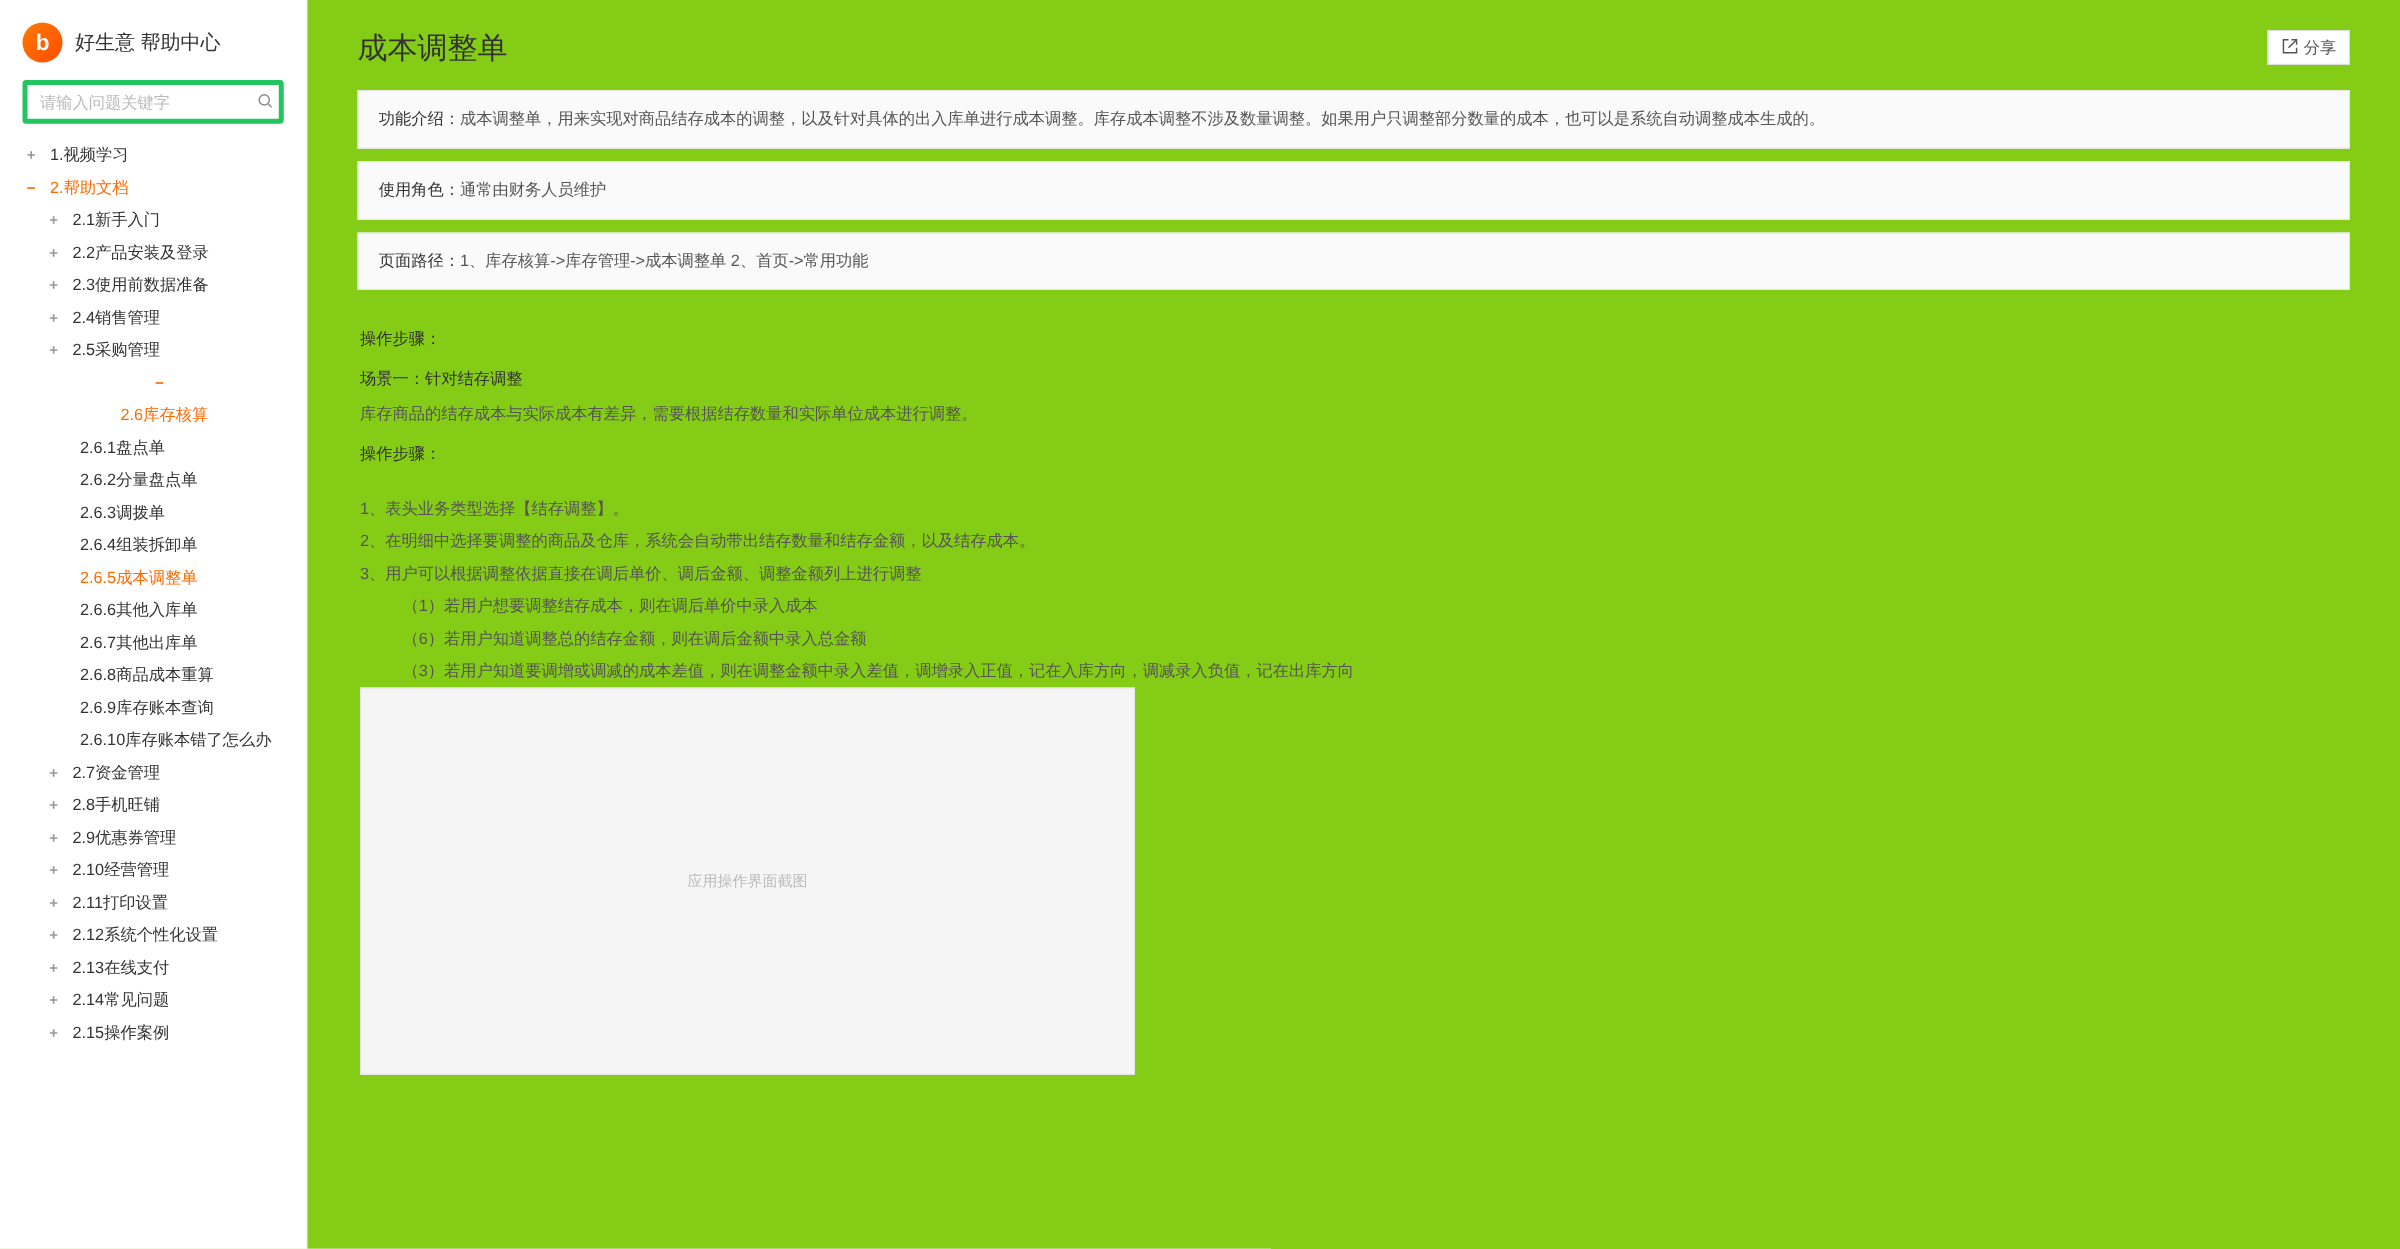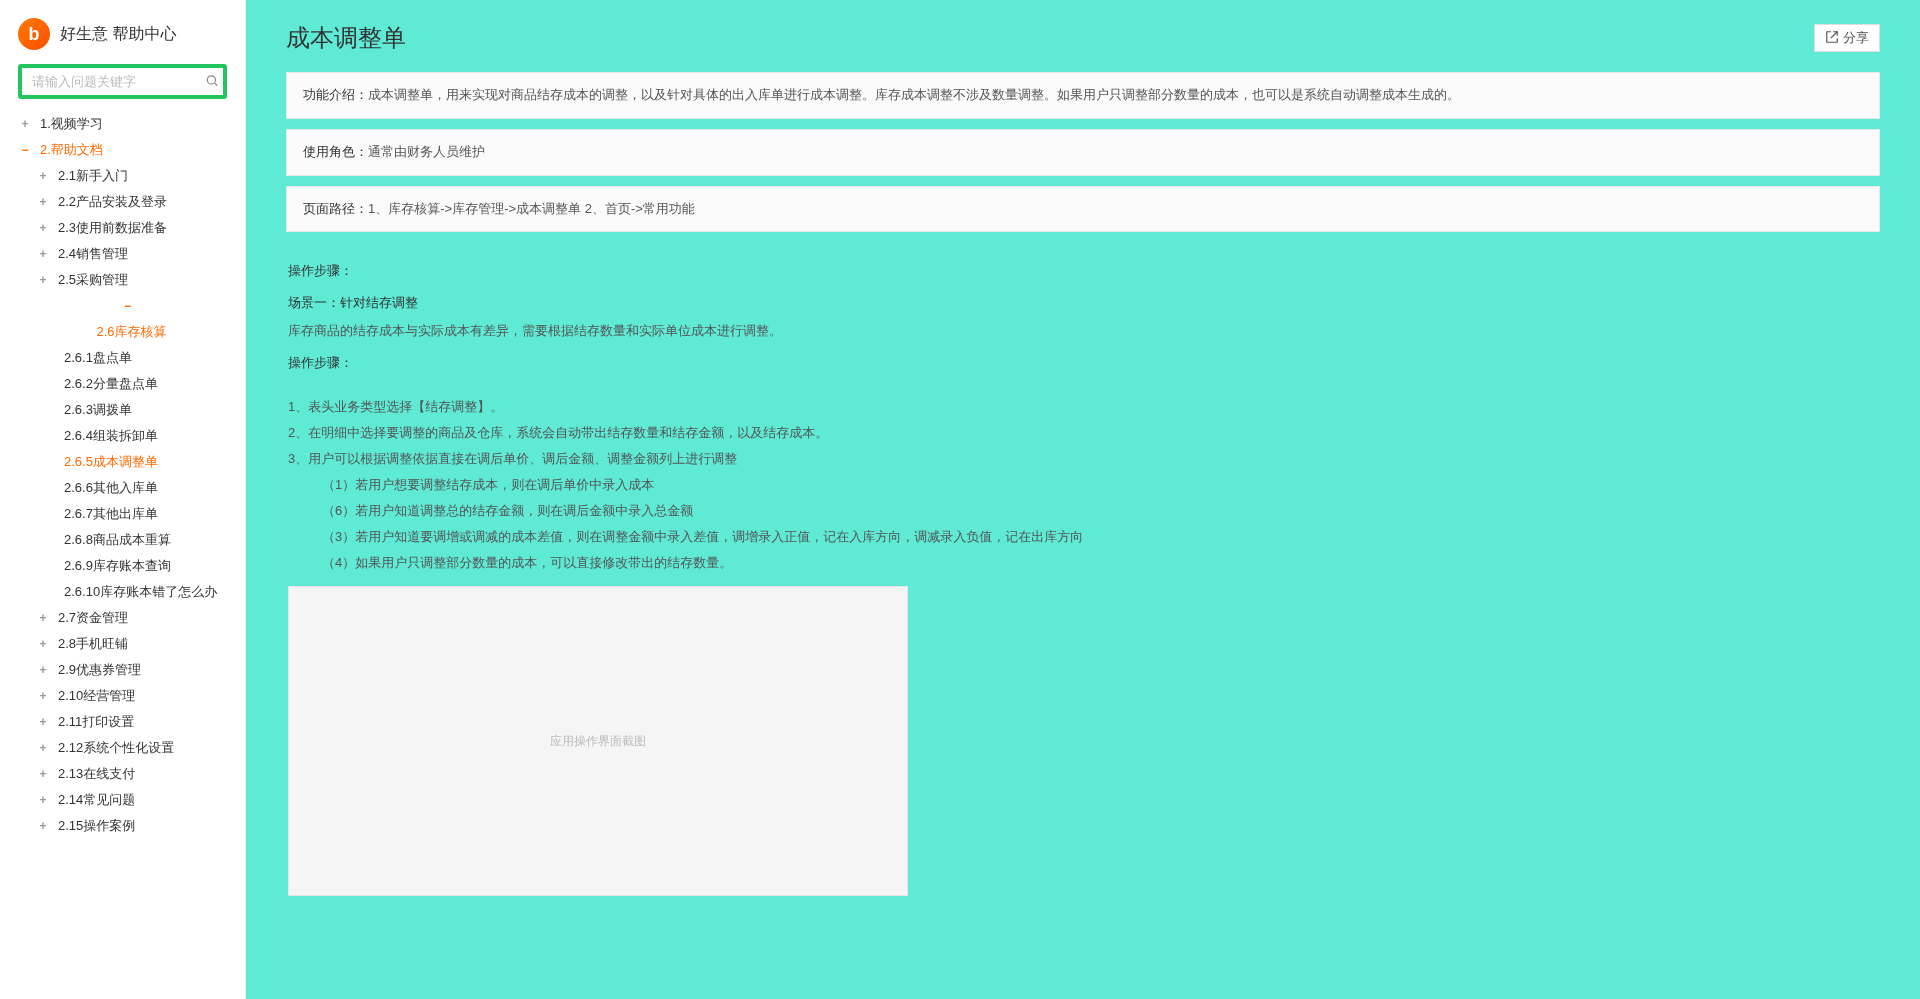--- a/index.html
+++ b/index.html
@@ -19,33 +19,33 @@
   .nav .lvl1 { padding: 0 18px; display:flex; align-items:center; }
   .nav .lvl2 { padding: 0 18px 0 36px; display:flex; align-items:center;}
   .nav .lvl3 { padding: 0 18px 0 64px; }
   .nav .expand-icon { margin-right: 8px; font-size: 12px; display:inline-flex; align-items:center; justify-content:center; width:14px;}
   .plus::before { content:"+"; color:#999; font-weight:bold;}
   .minus::before { content:"−"; color:#ff6a00; font-weight:bold;}
   .nav .active-top { color:#ff6a00;}
   .nav .active-sub { color:#ff6a00;flex-direction:column;}
   .nav .active-leaf { color:#ff6a00;}
   
-  .main { flex:1; padding: 22px 40px; overflow-y:auto; background:#5eead4;}
+  .main { flex:1; padding: 22px 40px; overflow-y:auto; background:#84cc16;}
   .main-header { display:flex; align-items:center; justify-content:space-between; margin-bottom: 18px;}
   .page-title { font-size: 24px; font-weight: 500; color:#333;}
   .share-btn { border:1px solid #ddd; padding:4px 10px; border-radius:0; color:#555; font-size:13px; display:flex; align-items:center; gap:4px; background:#fff;}
   .info-box { border:1px solid #e8e8e8; background:#fafafa; padding: 12px 16px; margin-bottom: 10px; font-size:13px; color:#555; line-height:1.6;}
   .info-box .label { color:#333; font-weight:500;}
   .content-section { padding: 10px 2px; font-size:13px; color:#555; line-height:2;}
   .content-section .step-title { color:#333; margin-top:6px;}
   .content-section .scene-title { color:#333; font-weight:500; margin-top:6px;}
   .content-section .para { margin-top:2px;}
   .content-section .ol-list { margin-top:18px;}
   .content-section .sublist { padding-left: 34px;}
-  .screenshot-placeholder { margin-top:10px; width: 620px; height: 310px; background:#f5f5f5; border:1px solid #e5e5e5; display:flex; align-items:center; justify-content:center; color:#bbb; font-size:12px;}
+  .screenshot-placeholder { width: 620px; height: 310px; background:#f5f5f5; border:1px solid #e5e5e5; display:flex; align-items:center; justify-content:center; color:#bbb; font-size:12px;}
 </style>
 </head>
 <body>
 
 <div class="layout">
   <aside class="sidebar">
     <div class="brand">
       <div class="brand-logo">b</div>
       <div class="brand-text">好生意 帮助中心</div>
     </div>
@@ -174,19 +174,18 @@
       <div class="para">库存商品的结存成本与实际成本有差异，需要根据结存数量和实际单位成本进行调整。</div>
       <div class="step-title">操作步骤：</div>
       <div class="ol-list">
         <div>1、表头业务类型选择【结存调整】。</div>
         <div>2、在明细中选择要调整的商品及仓库，系统会自动带出结存数量和结存金额，以及结存成本。</div>
         <div>3、用户可以根据调整依据直接在调后单价、调后金额、调整金额列上进行调整</div>
         <div class="sublist">
           <div>（1）若用户想要调整结存成本，则在调后单价中录入成本</div>
           <div>（6）若用户知道调整总的结存金额，则在调后金额中录入总金额</div>
           <div>（3）若用户知道要调增或调减的成本差值，则在调整金额中录入差值，调增录入正值，记在入库方向，调减录入负值，记在出库方向</div>
-          <div>（4）如果用户只调整部分数量的成本，可以直接修改带出的结存数量。</div>
         </div>
       </div>
       <div class="screenshot-placeholder">应用操作界面截图</div>
     </div>
   </main>
 </div>
 
 </body></html>

